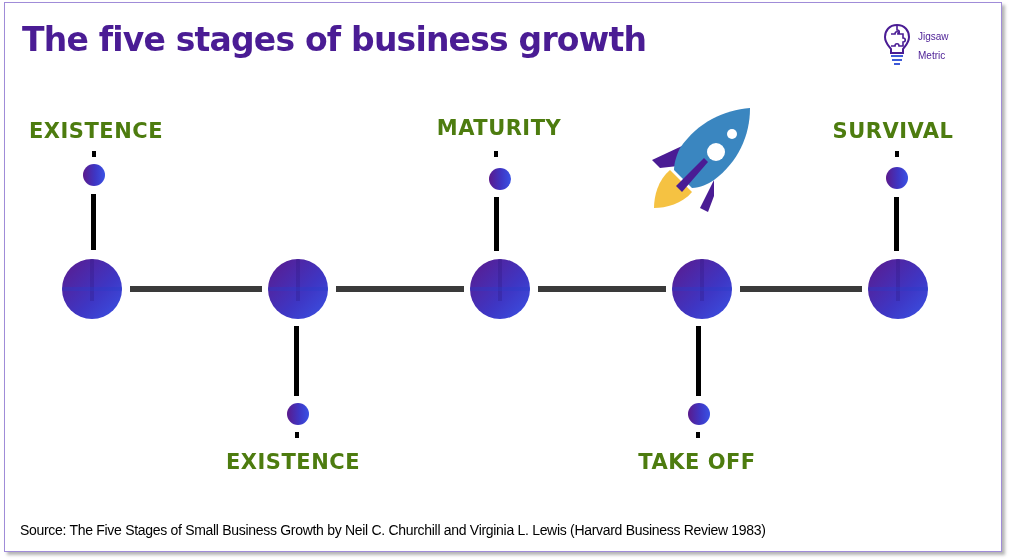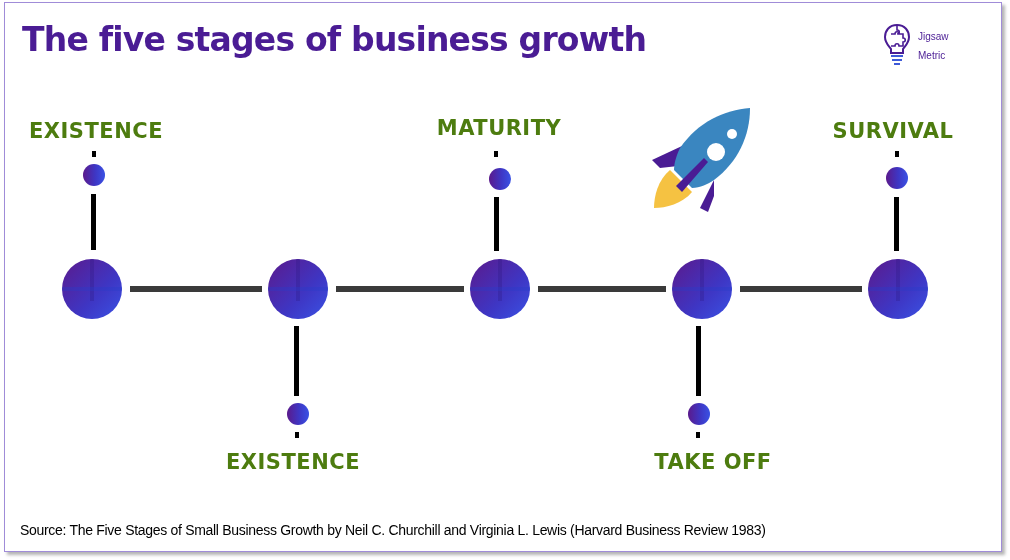--- a/index.html
+++ b/index.html
@@ -182,21 +182,21 @@
   <div class="small" style="left:489px; top:168px;"></div>
   <div class="vline" style="left:494px; top:197px; height:54px;"></div>
   <div class="big" style="left:470px; top:259px;"></div>
 </div>
 
 <div>
   <div class="big" style="left:672px; top:259px;"></div>
   <div class="vline" style="left:696px; top:326px; height:70px;"></div>
   <div class="small" style="left:688px; top:403px;"></div>
   <div class="tick" style="left:696px; top:432px;"></div>
-  <div class="label" style="left:713px; top:450px;">TAKE OFF</div>
+  <div class="label" style="left:697px; top:450px;">TAKE OFF</div>
 </div>
 
 <div>
   <div class="label" style="left:893px; top:119px;">SURVIVAL</div>
   <div class="tick" style="left:895px; top:151px;"></div>
   <div class="small" style="left:886px; top:167px;"></div>
   <div class="vline" style="left:894px; top:197px; height:54px;"></div>
   <div class="big" style="left:868px; top:259px;"></div>
 </div>
 

